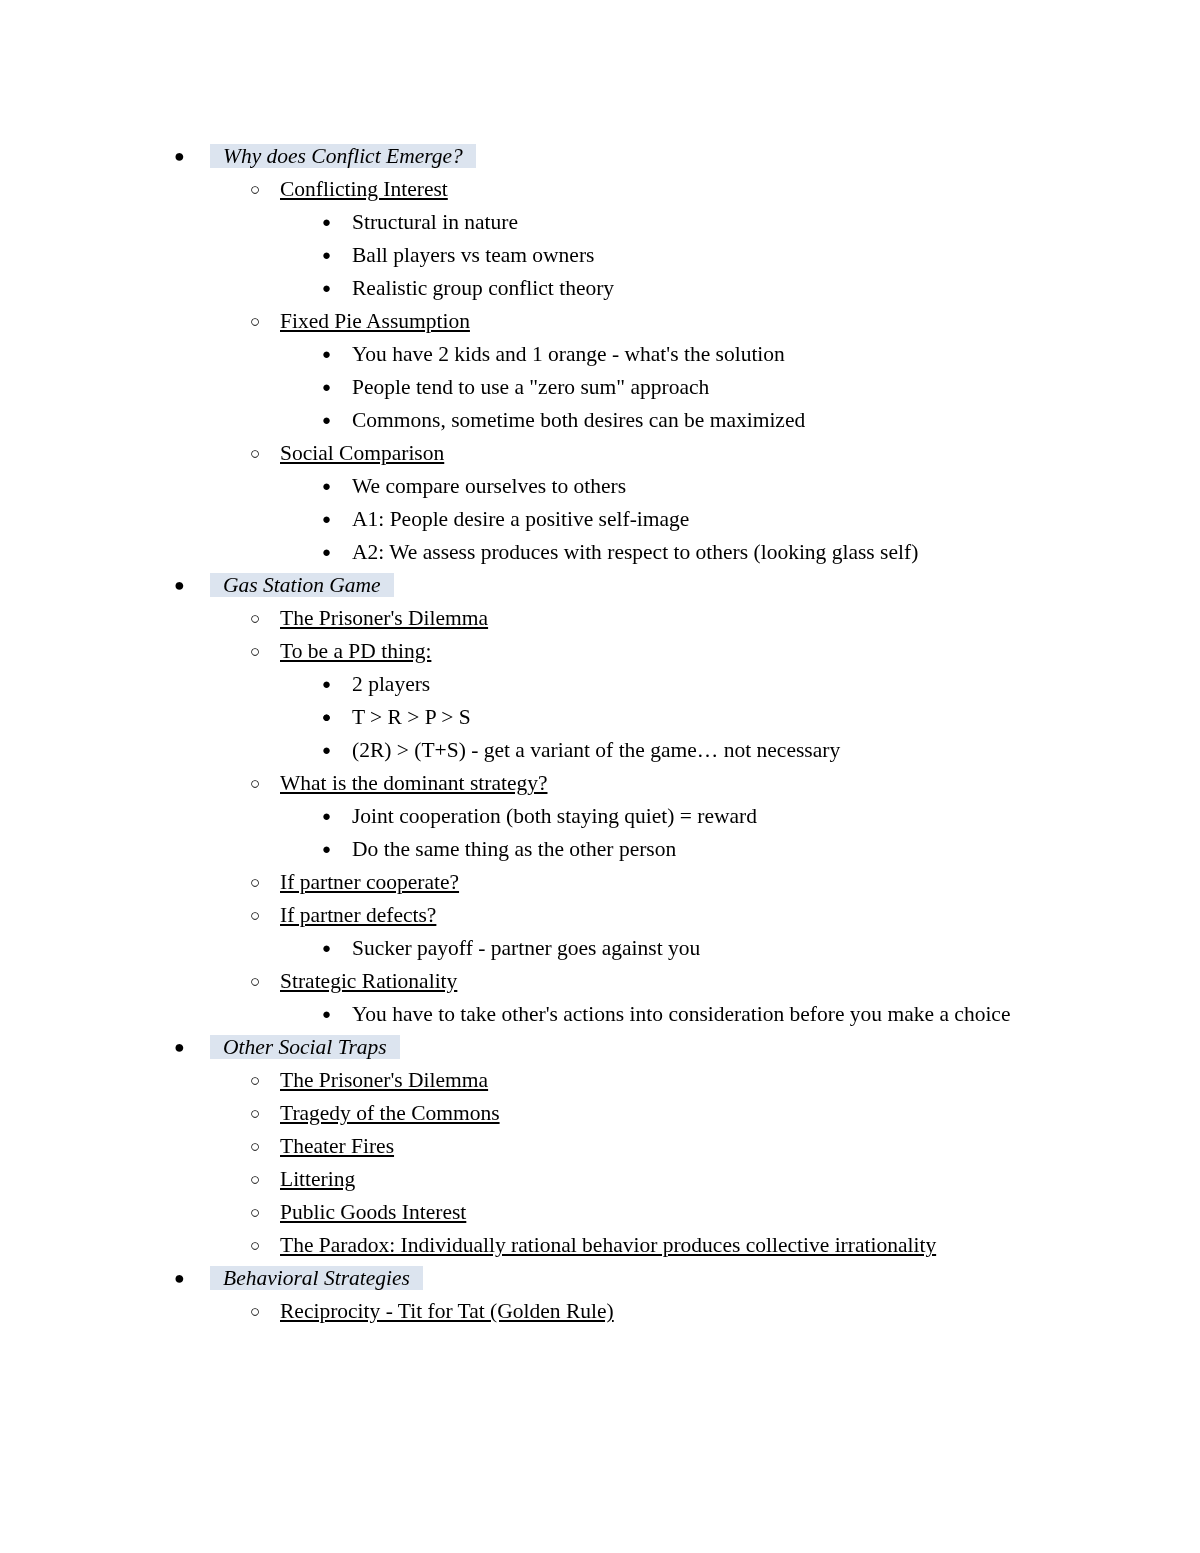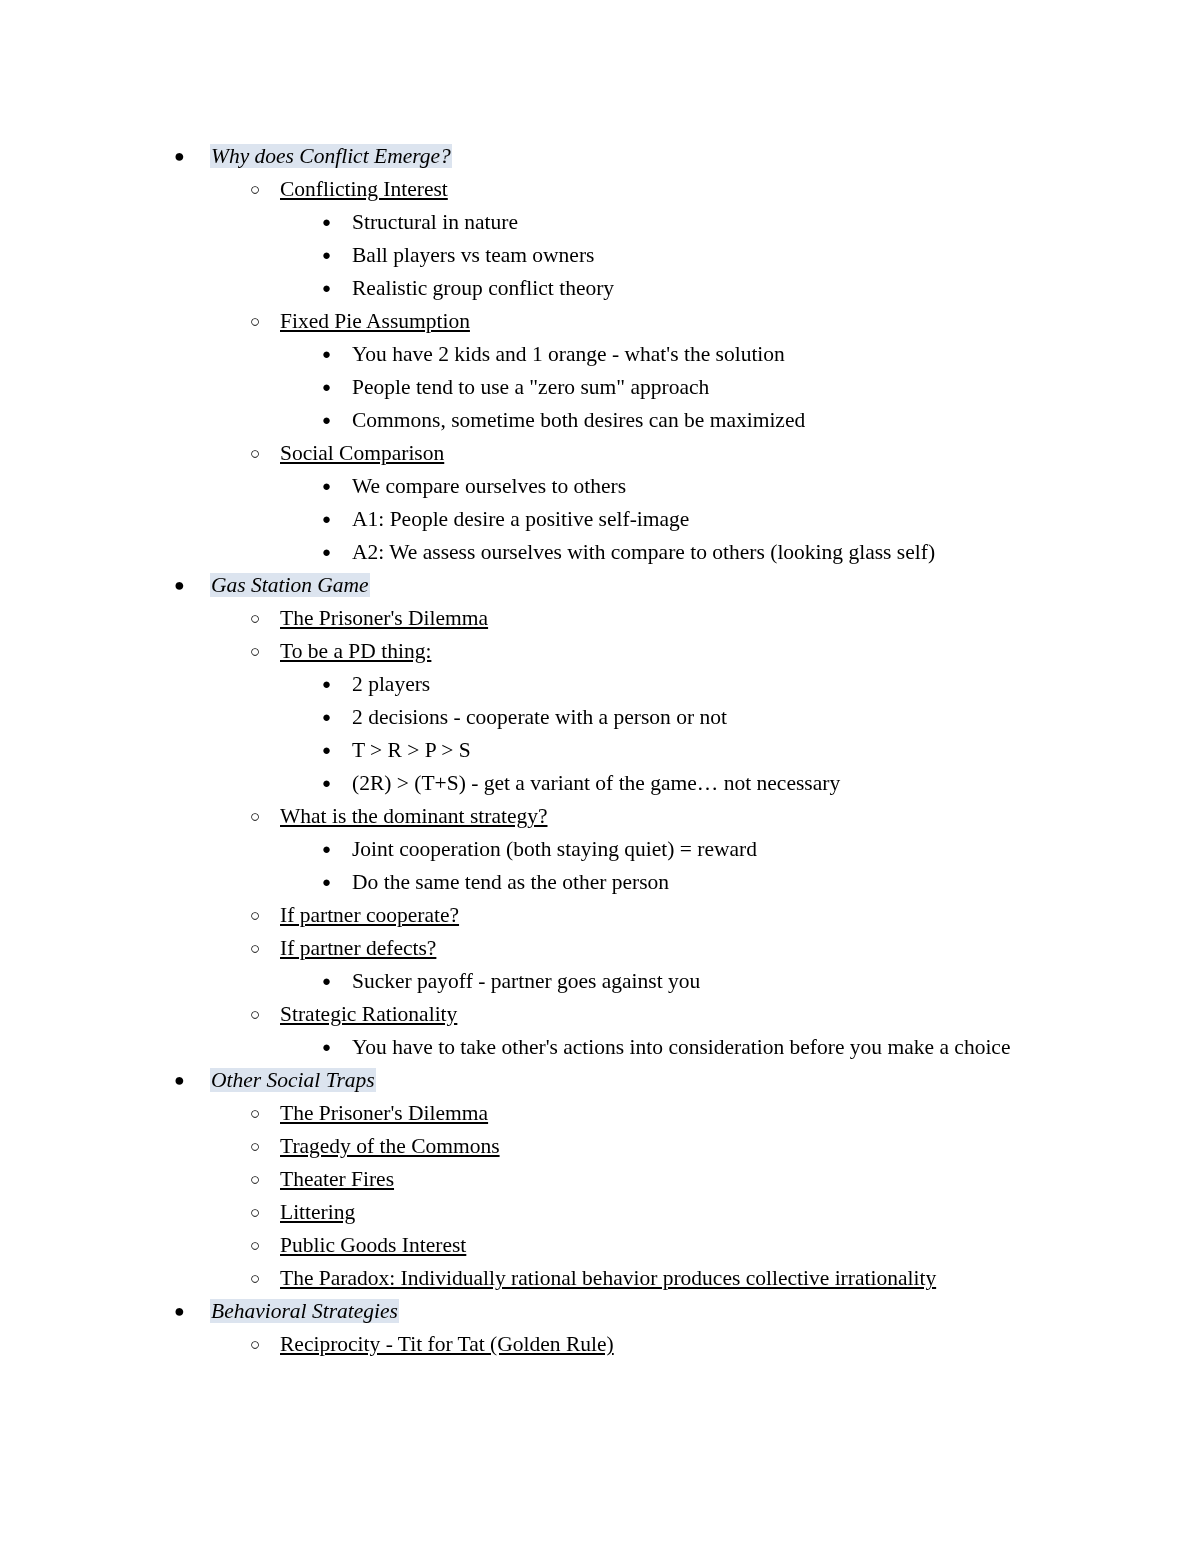--- a/index.html
+++ b/index.html
@@ -49,21 +49,21 @@
     line-height: 33px;
     font-size: 18px;
     text-align: left;
   }
   li.lvl1 > .label {
     font-style: italic;
     font-weight: 400;
     background-color: #dce4ef;
     box-decoration-break: clone;
     -webkit-box-decoration-break: clone;
-    padding: 0 1px;
+    padding: 0 13px;
   }
 
   
   li.lvl2 {
     padding-left: 280px;
   }
   li.lvl2 > .marker {
     position: absolute;
     left: 250px;
     top: 0;
@@ -140,49 +140,48 @@
       <li class="node lvl3">
         <span class="marker">●</span>
         <span class="label">We compare ourselves to others</span>
       </li>
       <li class="node lvl3">
         <span class="marker">●</span>
         <span class="label">A1: People desire a positive self-image</span>
       </li>
       <li class="node lvl3">
         <span class="marker">●</span>
-        <span class="label">A2: We assess ourselves with compare to others (looking glass self)</span>
+        <span class="label">A2: We assess produces with respect to others (looking glass self)</span>
       </li>
       <li class="node lvl1"><span class="marker">●</span><span class="label">Gas Station Game</span></li>
       <li class="node lvl2"><span class="marker hollow">○</span><span class="label">The Prisoner's Dilemma</span></li>
       <li class="node lvl2"><span class="marker hollow">○</span><span class="label">To be a PD thing:</span></li>
       <li class="node lvl3">
         <span class="marker">●</span>
         <span class="label">2 players</span>
       </li>
       <li class="node lvl3">
         <span class="marker">●</span>
-        <span class="label">2 decisions - cooperate with a person or not</span>
       </li>
       <li class="node lvl3">
         <span class="marker">●</span>
         <span class="label">T &gt; R &gt; P &gt; S</span>
       </li>
       <li class="node lvl3">
         <span class="marker">●</span>
         <span class="label">(2R) &gt; (T+S) - get a variant of the game… not necessary</span>
       </li>
       <li class="node lvl2"><span class="marker hollow">○</span><span class="label">What is the dominant strategy?</span></li>
       <li class="node lvl3">
         <span class="marker">●</span>
         <span class="label">Joint cooperation (both staying quiet) = reward</span>
       </li>
       <li class="node lvl3">
         <span class="marker">●</span>
-        <span class="label">Do the same tend as the other person</span>
+        <span class="label">Do the same thing as the other person</span>
       </li>
       <li class="node lvl2"><span class="marker hollow">○</span><span class="label">If partner cooperate?</span></li>
       <li class="node lvl2"><span class="marker hollow">○</span><span class="label">If partner defects?</span></li>
       <li class="node lvl3">
         <span class="marker">●</span>
         <span class="label">Sucker payoff - partner goes against you</span>
       </li>
       <li class="node lvl2"><span class="marker hollow">○</span><span class="label">Strategic Rationality</span></li>
       <li class="node lvl3 wide">
         <span class="marker">●</span>

